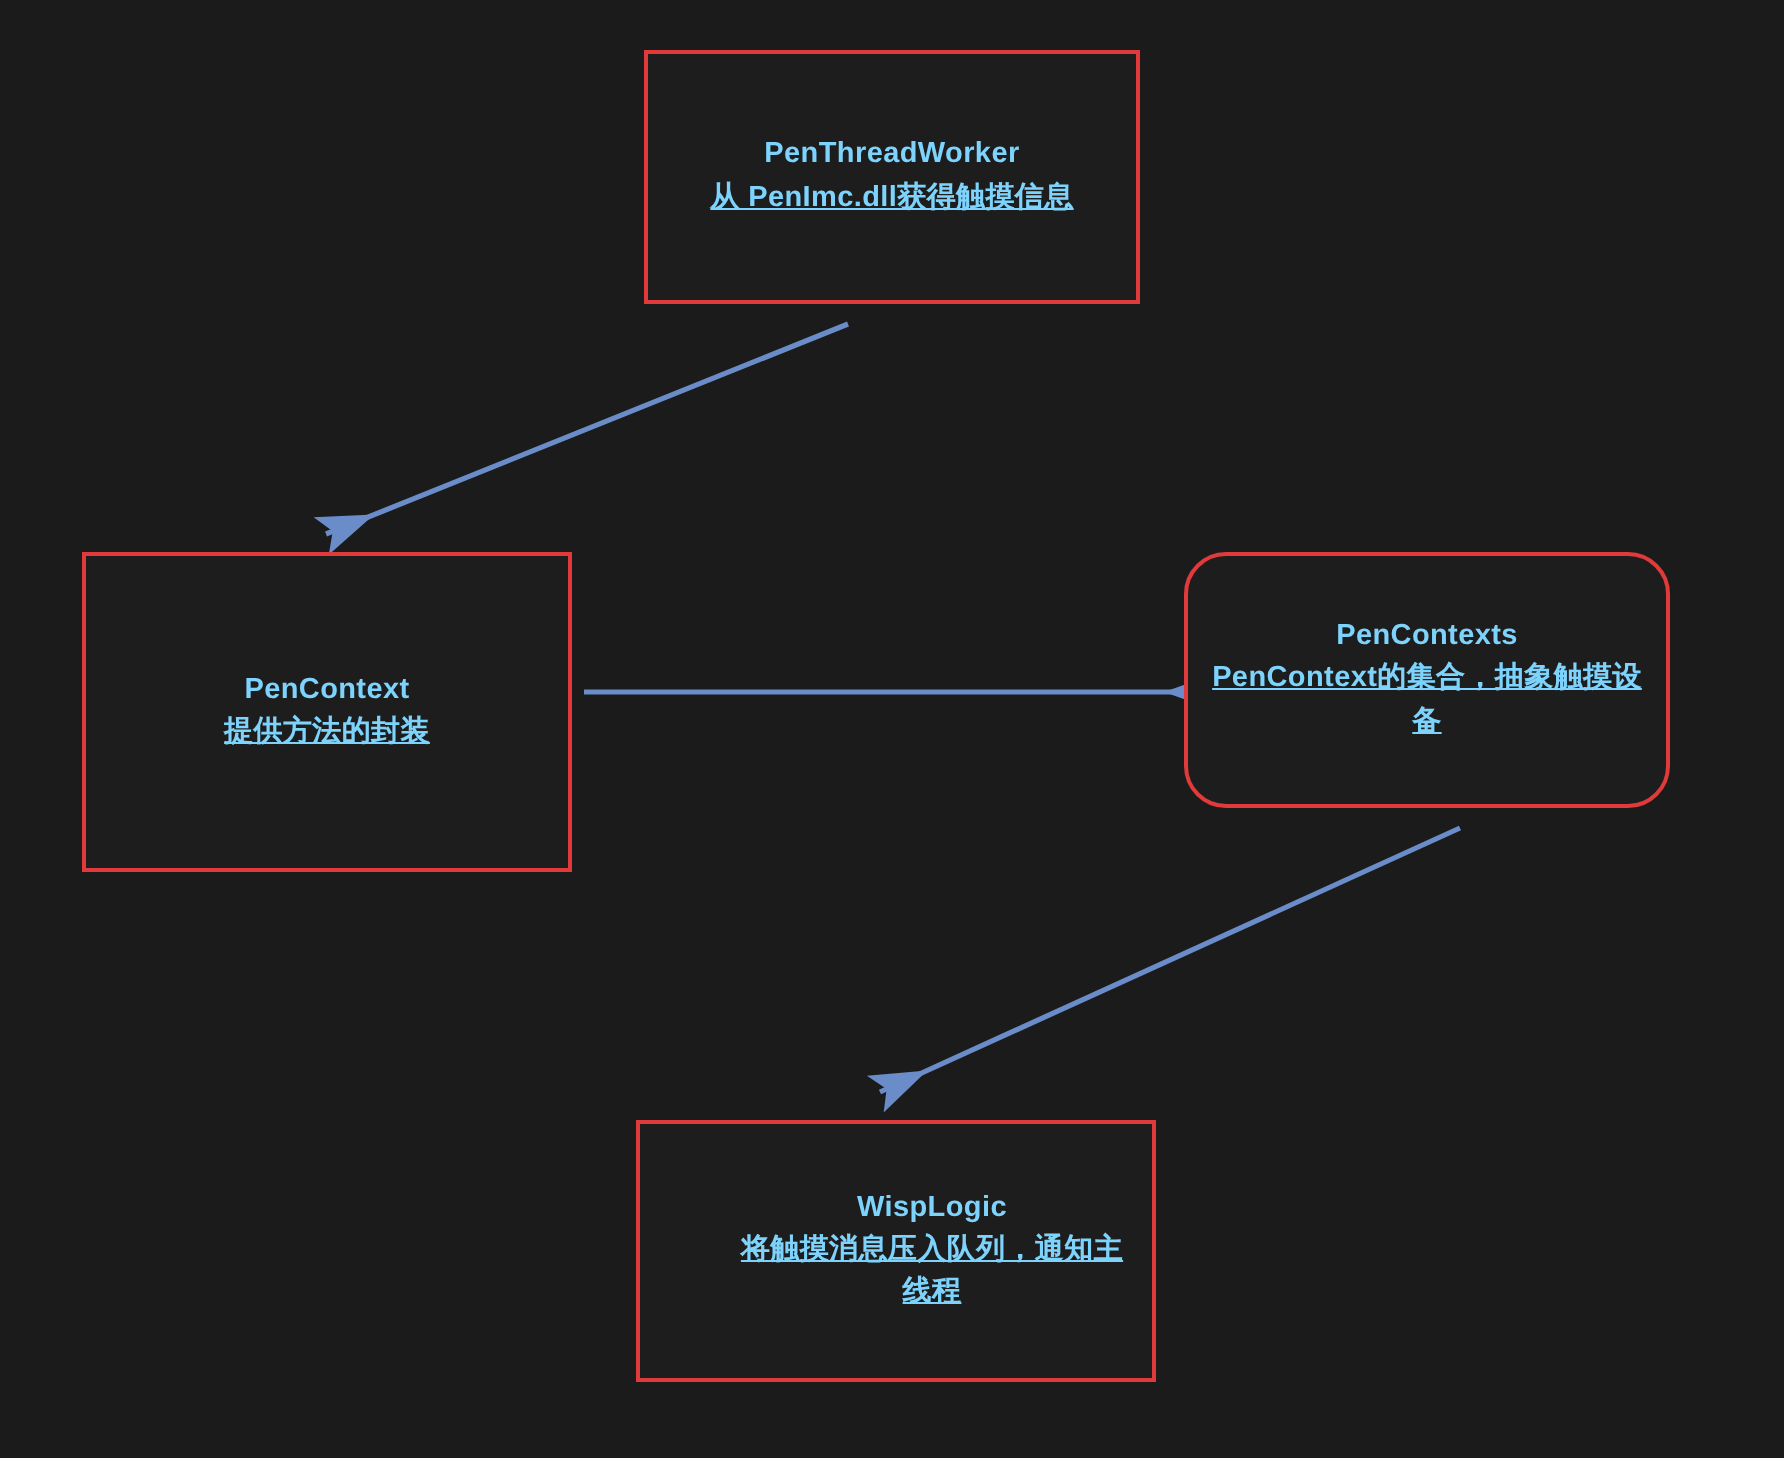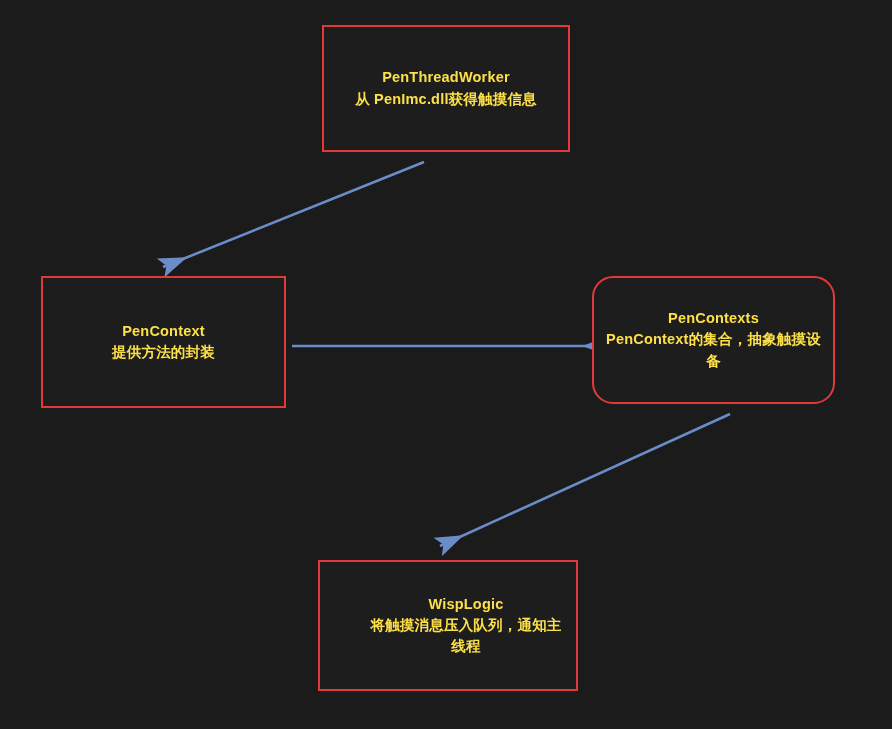--- a/index.html
+++ b/index.html
@@ -32,45 +32,46 @@
     position: absolute;
     box-sizing: border-box;
     border: 2px solid #e03a3a;
     background: #1d1d1d;
     display: flex;
     align-items: center;
     justify-content: center;
     text-align: center;
   }
   .node-text {
-    color: #fde047;
+    color: #7dd3fc;
     font-weight: bold;
     font-size: 14.5px;
     line-height: 1.45;
     padding: 0 12px;
     letter-spacing: 0.2px;
   }
   .node-title {
     display: block;
   }
   .node-desc {
     display: block;
+    text-decoration: underline;
   }
   
   #node-penthreadworker {
     left: 322px;
     top: 25px;
     width: 248px;
     height: 127px;
   }
   #node-pencontext {
     left: 41px;
     top: 276px;
     width: 245px;
-    height: 132px;
+    height: 160px;
     align-items: center;
   }
   #node-pencontexts {
     left: 592px;
     top: 276px;
     width: 243px;
     height: 128px;
     border-radius: 21px;
   }
   #node-wisplogic {

